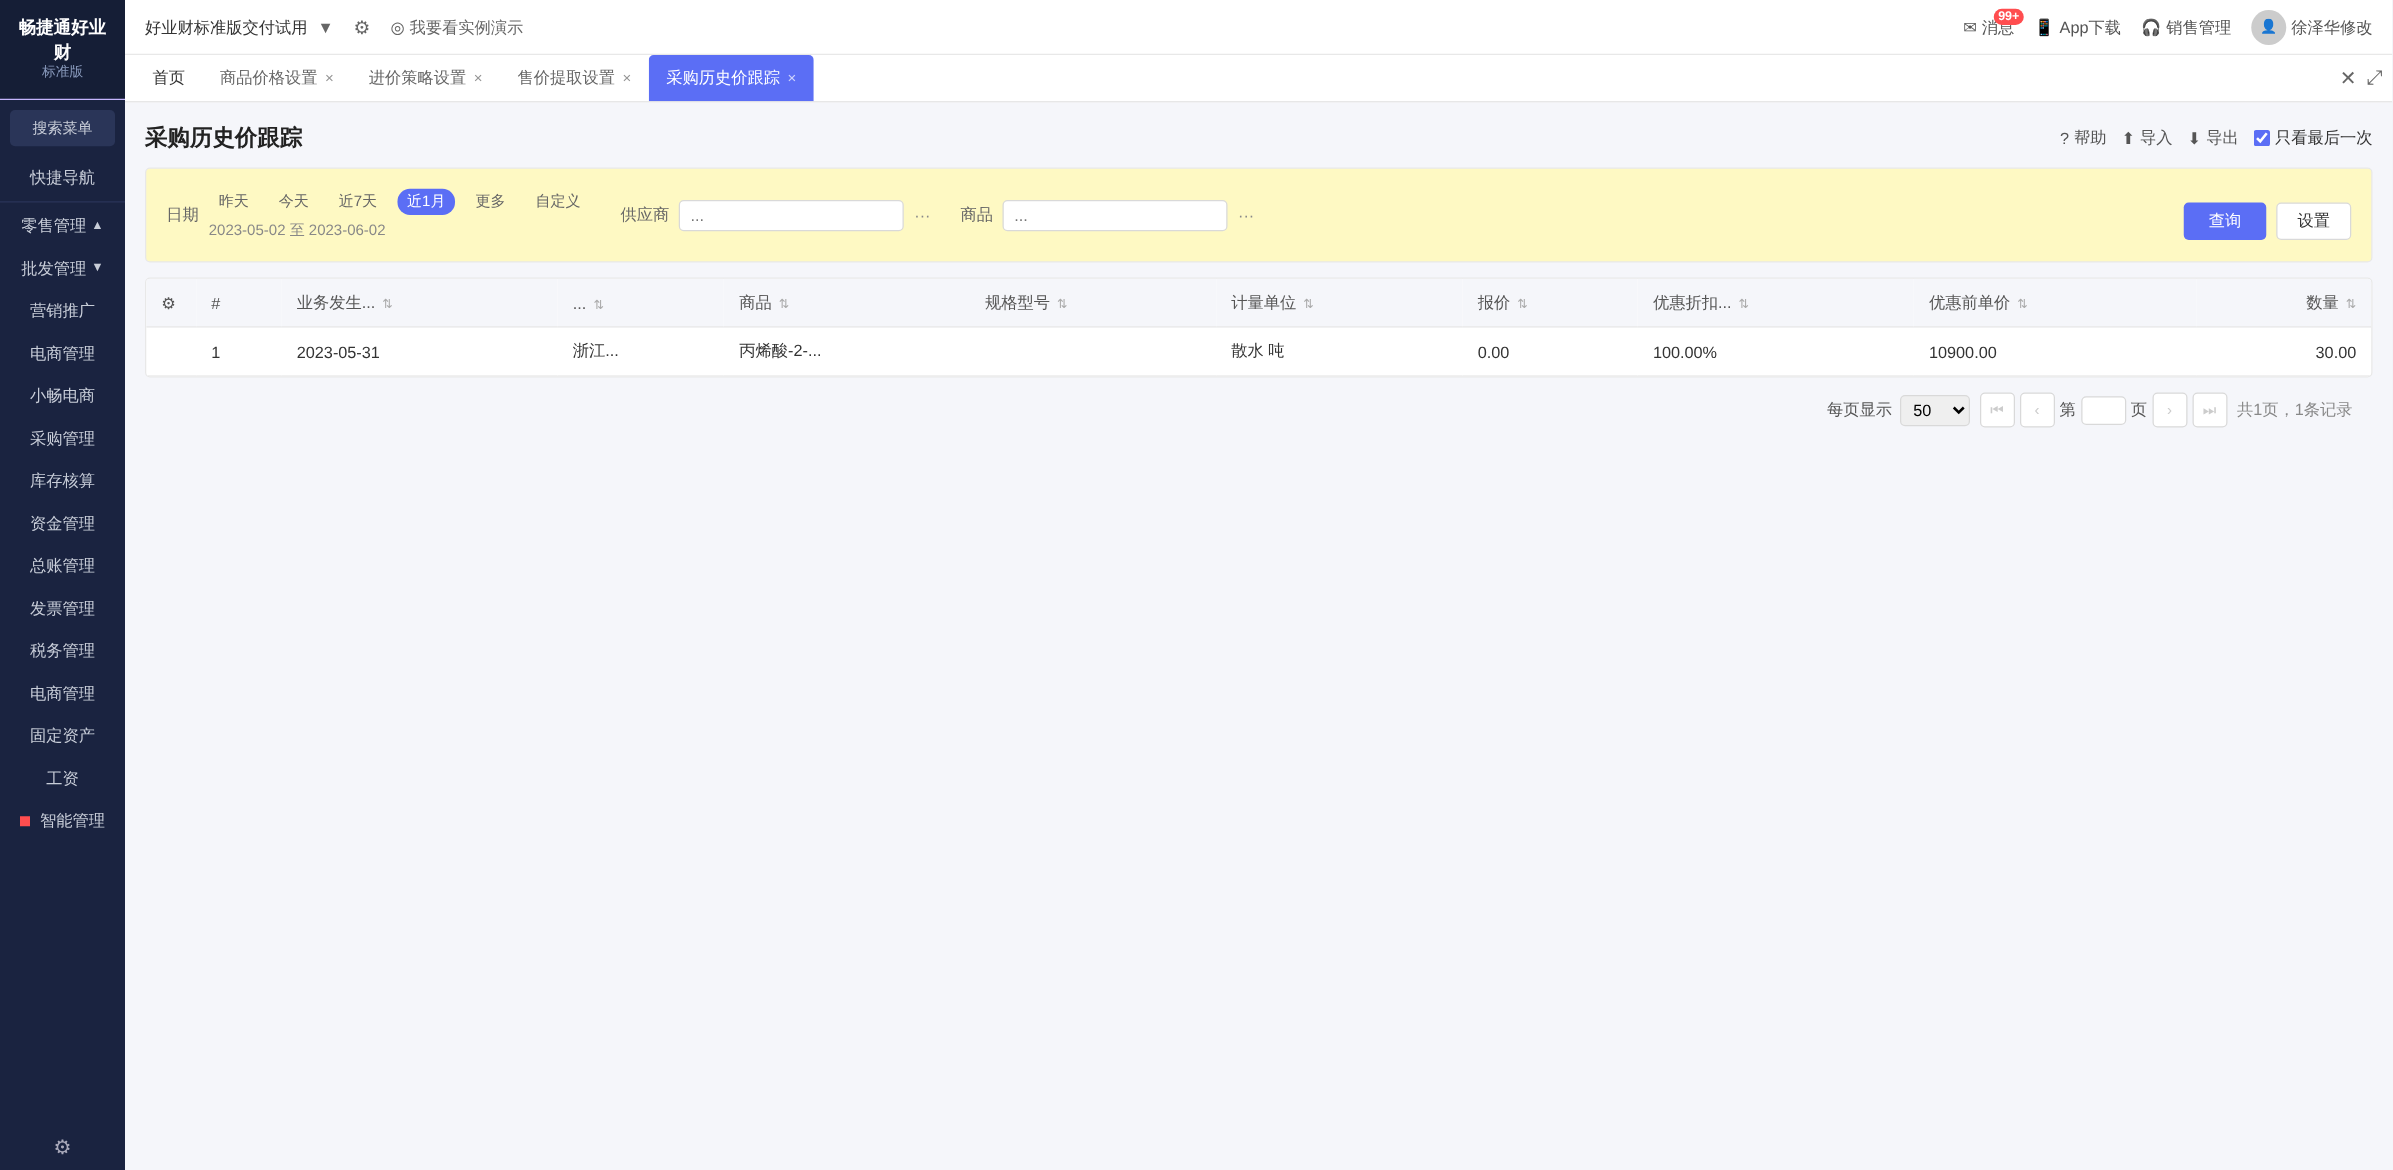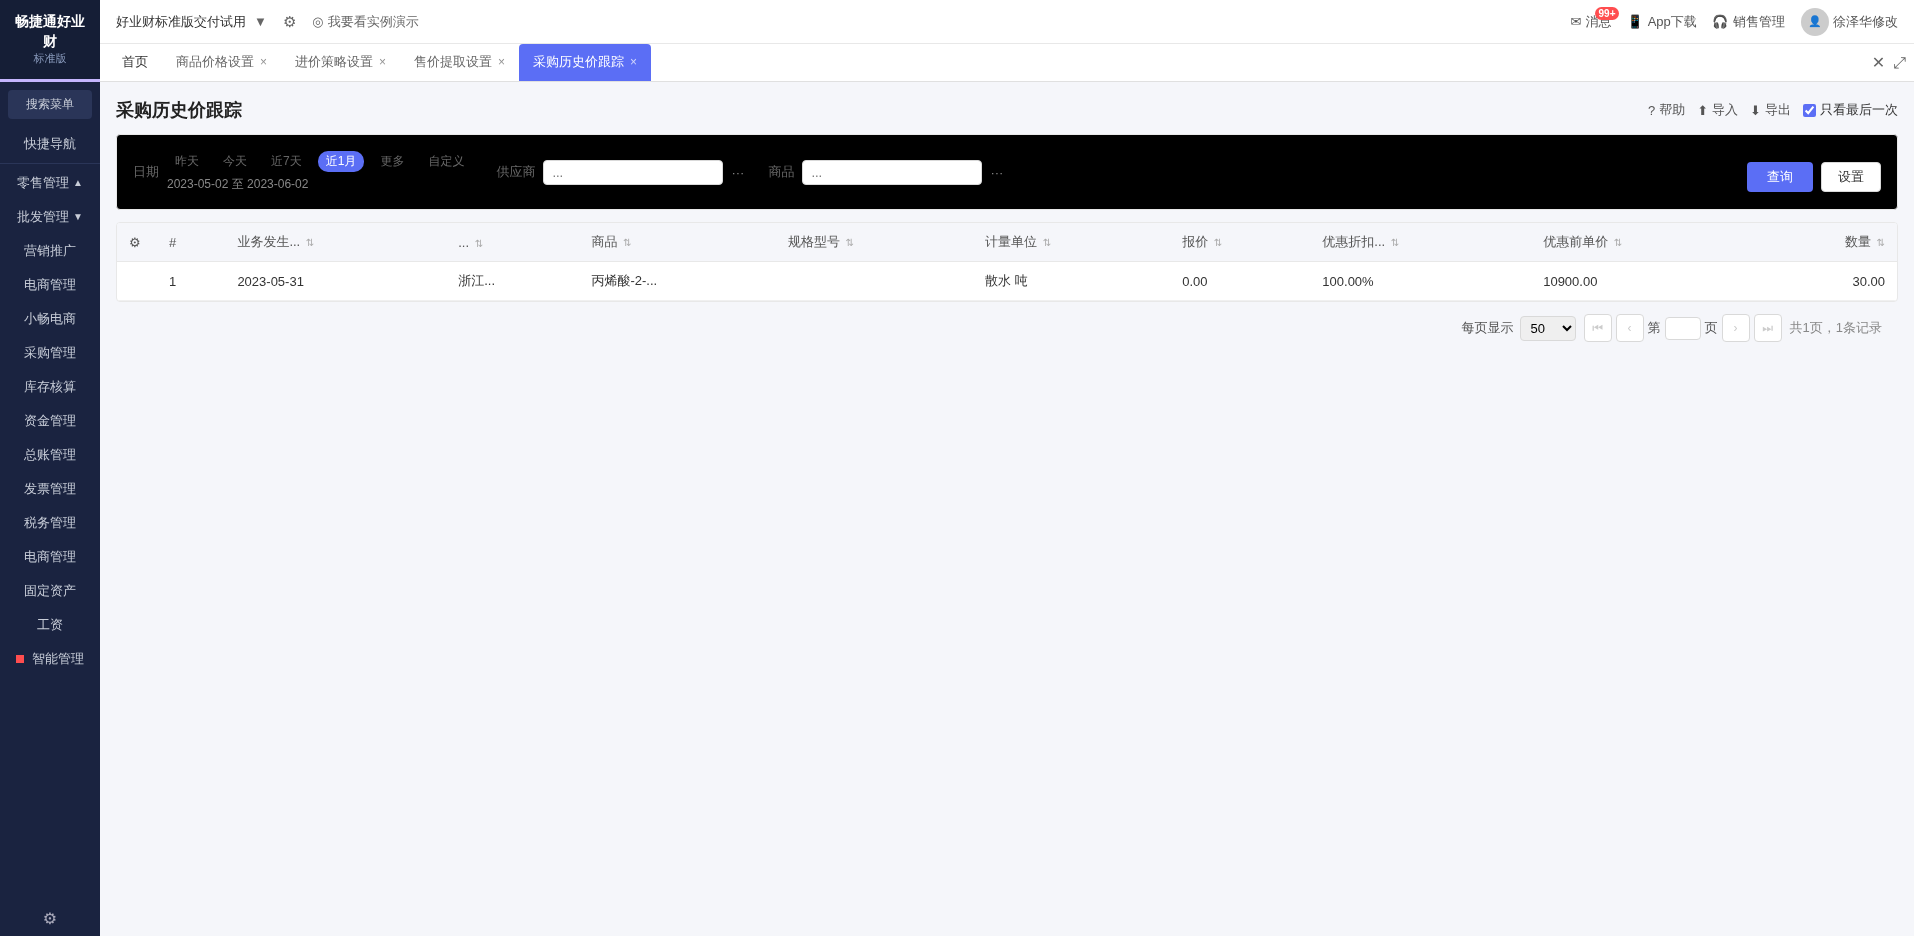--- a/index.html
+++ b/index.html
@@ -1,20 +1,20 @@
 <!DOCTYPE html>
 <html><head>
   <meta charset="utf-8">
   <style>
     * { box-sizing: border-box; margin: 0; padding: 0; }
     body { font-family: 'Microsoft YaHei', Arial, sans-serif; font-size: 13px; color: #333; background: #f0f2f5; display: flex; height: 936px; overflow: hidden; }
 
     
     .sidebar { width: 100px; background: #1a2340; color: #c8cdd8; display: flex; flex-direction: column; height: 100%; flex-shrink: 0; }
-    .sidebar-logo { padding: 12px 9px; background: #151e36; color: #fff; font-size: 12px; line-height: 1.4; text-align: center; border-bottom: 3px solid #c4b5fd; }
+    .sidebar-logo { padding: 12px 9px; background: #151e36; color: #fff; font-size: 12px; line-height: 1.4; text-align: center; border-bottom: 1px solid #c4b5fd; }
     .sidebar-logo .logo-main { font-size: 14px; font-weight: bold; }
     .sidebar-logo .logo-sub { font-size: 11px; color: #8899bb; }
     .sidebar-search { padding: 8px; }
     .sidebar-search-btn { width: 100%; background: #2a3558; border: none; color: #aab; padding: 6px; border-radius: 4px; cursor: pointer; font-size: 12px; text-align: center; color: #c8cdd8; }
     .sidebar-nav-item { padding: 8px 0; text-align: left; cursor: pointer; font-size: 13px; color: #c8cdd8; display: flex; align-items: center; justify-content: center; gap: 4px; }
     .sidebar-nav-item.has-arrow { justify-content: center; }
     .sidebar-nav-item .arrow { font-size: 10px; }
     .sidebar-divider { border: none; border-top: 1px solid #2a3558; margin: 2px 0; }
     .sidebar-bottom { padding: 8px; text-align: center; margin-top: auto; }
     .sidebar-gear { color: #aab; cursor: pointer; font-size: 16px; }
@@ -48,21 +48,21 @@
 
     
     .page-header { display: flex; align-items: center; justify-content: space-between; margin-bottom: 12px; }
     .page-title { font-size: 18px; font-weight: bold; color: #222; }
     .page-actions { display: flex; align-items: center; gap: 12px; }
     .page-action-btn { display: flex; align-items: center; gap: 4px; font-size: 13px; color: #555; cursor: pointer; }
     .checkbox-label { display: flex; align-items: center; gap: 4px; font-size: 13px; color: #333; cursor: pointer; }
     .checkbox-blue { accent-color: #5b6ef5; }
 
     
-    .filter-card { background: #000000; border-radius: 4px; padding: 16px; margin-bottom: 12px; border: 1px solid #e8e8e8; }
+    .filter-card { background: #fef9c3; border-radius: 4px; padding: 16px; margin-bottom: 12px; border: 1px solid #e8e8e8; }
     .filter-row { display: flex; align-items: center; gap: 24px; flex-wrap: wrap; }
     .filter-group { display: flex; align-items: center; gap: 8px; }
     .filter-label { font-size: 13px; color: #666; white-space: nowrap; }
     .date-filters { display: flex; align-items: center; gap: 8px; }
     .date-btn { padding: 2px 8px; font-size: 12px; color: #666; border: none; background: transparent; cursor: pointer; border-radius: 10px; }
     .date-btn.active { background: #5b6ef5; color: #fff; border-radius: 10px; }
     .date-range { font-size: 12px; color: #888; margin-top: 4px; }
     .filter-input { border: 1px solid #d9d9d9; border-radius: 4px; padding: 4px 8px; font-size: 13px; width: 180px; color: #333; }
     .filter-more { color: #888; cursor: pointer; font-size: 13px; }
     .filter-actions { margin-left: auto; display: flex; gap: 8px; margin-top: 10px; }

